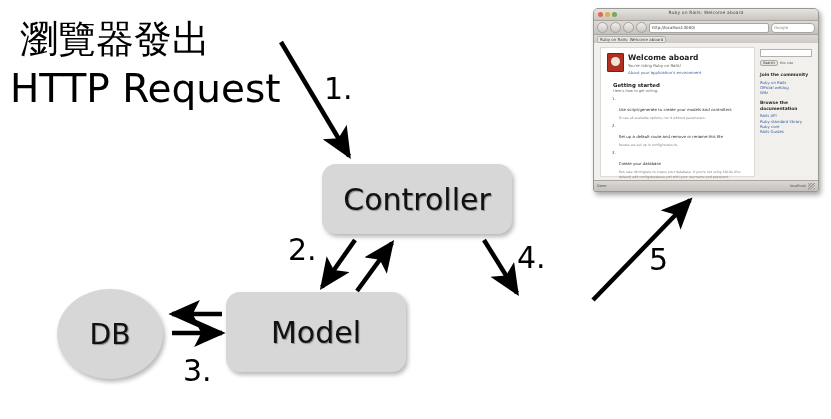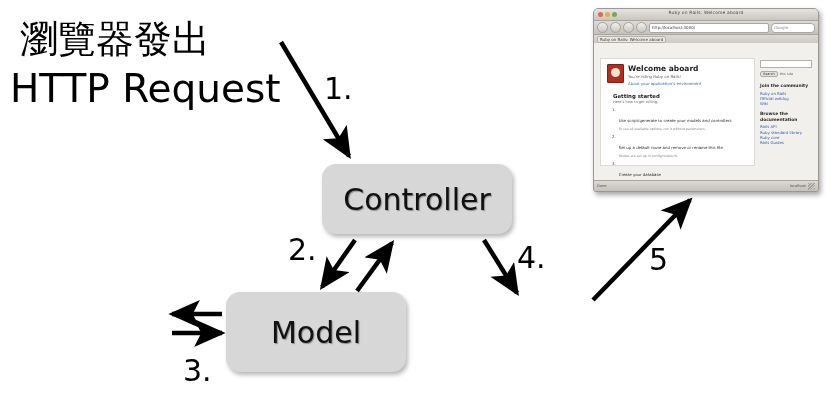--- a/index.html
+++ b/index.html
@@ -109,21 +109,21 @@
   #br-bookmarks{
     height:9px;background:linear-gradient(#dcd9d4,#cbc8c3);
     border-bottom:1px solid #a9a6a1;display:flex;align-items:center;
     padding:0 3px;gap:3px;
   }
   #br-bm-item{font-size:4px;color:#43413d;background:#e9e7e3;border:1px solid #b4b1ac;
     border-radius:2px;padding:0px 2px;}
   #br-content{
     position:absolute;left:0;right:0;top:34px;bottom:10px;
     background:#f1f0ec;
-    padding:15px 6px;
+    padding:4px 6px;
     display:flex;gap:5px;
   }
   #br-main{
     flex:1;background:#ffffff;border:1px solid #dcdad6;
     padding:5px 6px;
   }
   #br-side{width:52px;padding-top:2px;}
   #br-sidesearch{height:6px;background:#fff;border:1px solid #b4b1ac;margin-bottom:3px;}
   #br-sidesearchrow{display:flex;align-items:center;gap:2px;margin-bottom:6px;}
   #br-searchbtn{font-size:3.4px;background:#e4e2de;border:1px solid #aeaba6;border-radius:2px;padding:0 2px;color:#33312e;}
@@ -164,20 +164,23 @@
 
   <div class="caption" id="caption-http">HTTP Request</div>
   <div class="caption" id="caption-cjk">瀏覽器發出</div>
 
   <div class="node rrect" id="node-model">
     <span>Model</span>
   </div>
   <div class="node rrect" id="node-controller">
     <span>Controller</span>
   </div>
+  <div class="node circle" id="node-db">
+    <span>DB</span>
+  </div>
 
   <svg id="arrows" viewBox="0 0 831 419">
     <defs>
       <marker id="ah" markerWidth="9" markerHeight="9" refX="6.2" refY="3.1" orient="auto">
         <path d="M0,0 L7,3.1 L0,6.2 L1.6,3.1 Z" fill="#000"></path>
       </marker>
     </defs>
 
     <g>
       <line x1="281" y1="42" x2="349" y2="156" stroke="#000" stroke-width="4.5" marker-end="url(#ah)"></line>

